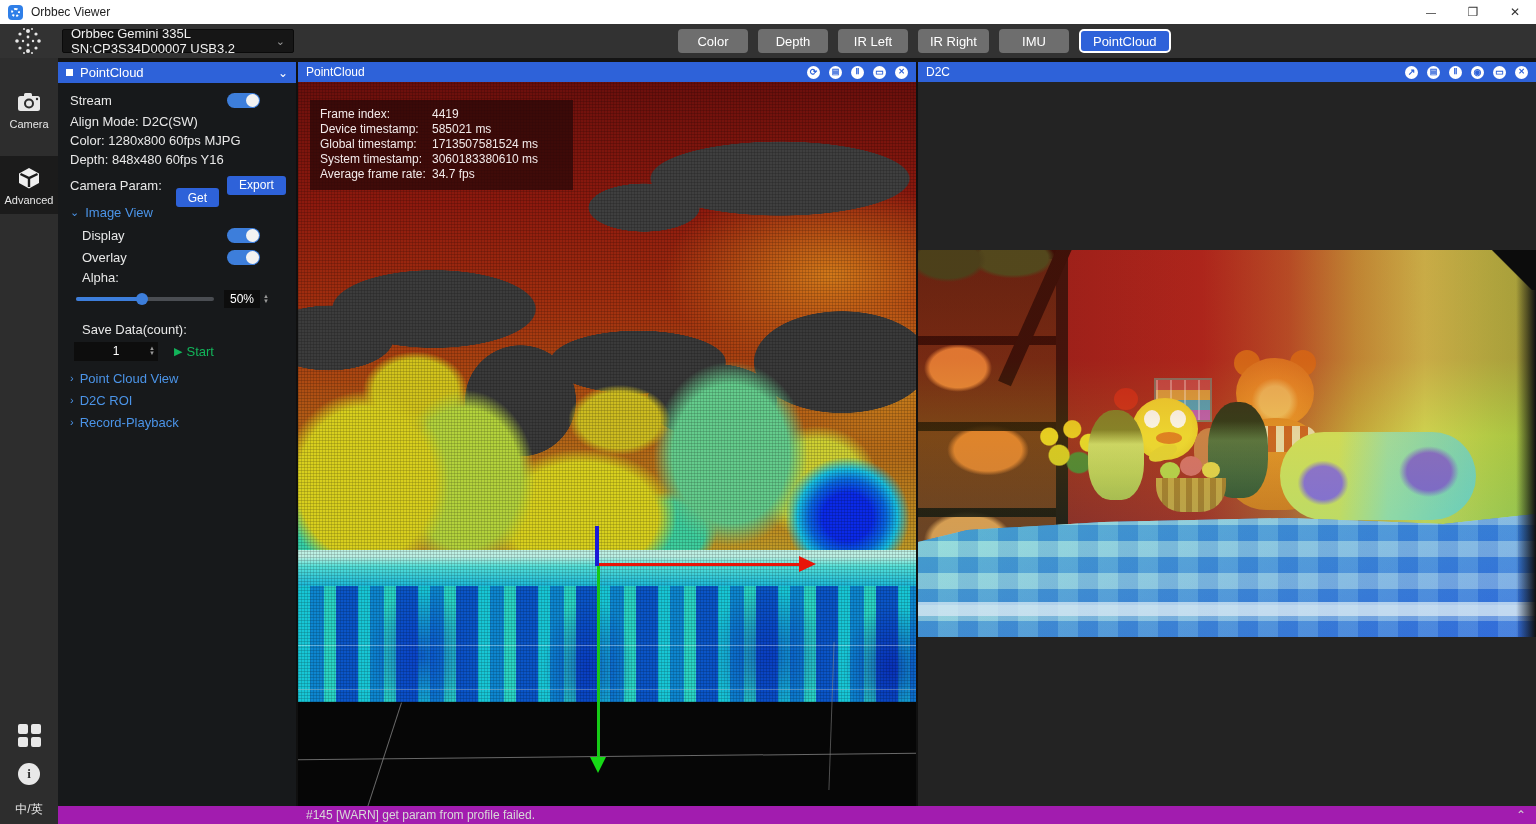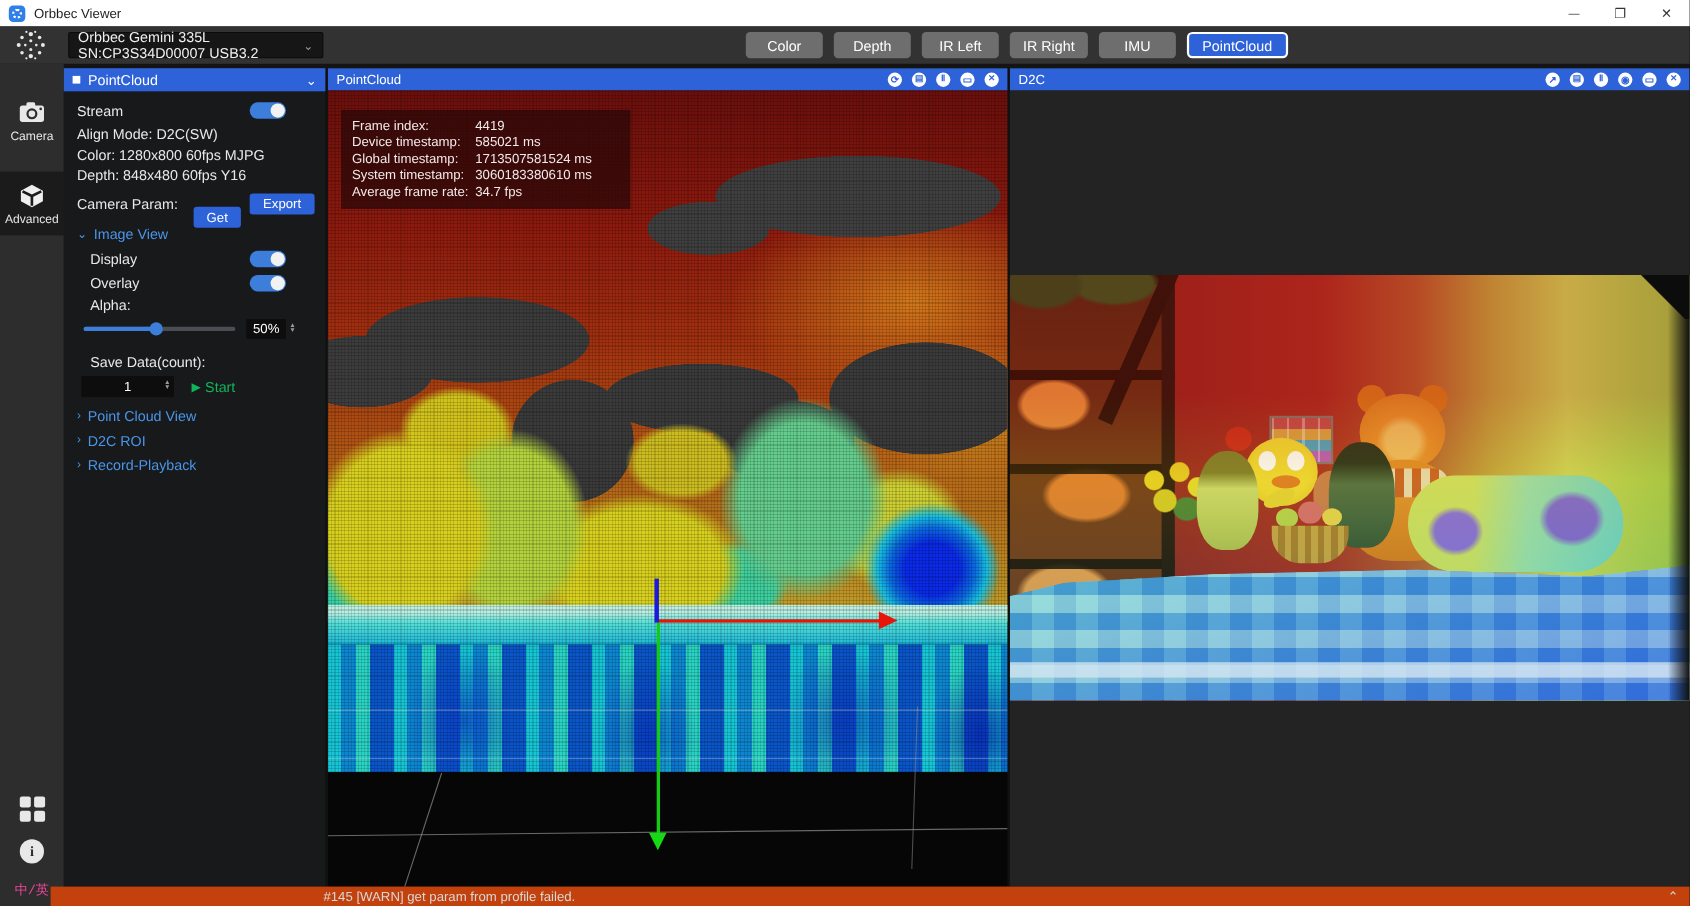--- a/index.html
+++ b/index.html
@@ -29,21 +29,21 @@
   
   .sidebar { position:absolute; left:0; top:58px; width:58px; bottom:0; background:#2d2d2d; }
   .side-item { width:58px; padding:10px 0 8px 0; display:flex; flex-direction:column; align-items:center; color:#e6e6e6; font-size:11px; gap:4px; }
   .side-item.active { background:#1b1b1b; position:relative; }
   .side-item.active::after { content:""; position:absolute; right:-6px; top:50%; margin-top:-7px; border-left:7px solid #1b1b1b; border-top:7px solid transparent; border-bottom:7px solid transparent; }
   .side-item svg { width:26px; height:24px; }
   .side-bottom { position:absolute; left:0; bottom:6px; width:58px; display:flex; flex-direction:column; align-items:center; gap:16px; color:#e6e6e6; }
   .grid-icon { display:grid; grid-template-columns:10px 10px; grid-gap:3px; }
   .grid-icon span { width:10px; height:10px; background:#e8e8e8; border-radius:2px; }
   .info-icon { width:22px; height:22px; border-radius:50%; background:#e8e8e8; color:#2d2d2d; font-size:13px; font-weight:bold; display:flex; align-items:center; justify-content:center; font-family:"Liberation Serif",serif; }
-  .lang-toggle { font-size:12px; color:#ec4899;font-family:Liberation Mono, monospace; }
+  .lang-toggle { font-size:12px; color:#e5e5e5; }
 
   
   .control-panel { position:absolute; left:58px; top:62px; width:238px; bottom:18px; background:#17191b; color:#e8e8e8; font-size:13px; }
   .cp-header { height:21px; background:#2e62d9; color:#fff; display:flex; align-items:center; padding:0 8px; font-size:13px; }
   .cp-header .sq { width:7px; height:7px; background:#fff; margin-right:7px; }
   .cp-header .chev { margin-left:auto; font-size:12px; }
   .cp-row { display:flex; align-items:center; padding:0 36px 0 12px; height:22px; margin-top:6px; }
   .cp-row .lbl { flex:1; }
   .toggle { width:33px; height:15px; border-radius:8px; position:relative; }
   .toggle.on { background:#3d7edb; }
@@ -201,21 +201,21 @@
       linear-gradient(120deg, rgba(120,220,170,.28), rgba(50,70,215,.32)),
       repeating-linear-gradient(0deg, rgba(60,140,230,.65) 0 16px, rgba(195,238,248,.7) 16px 32px),
       repeating-linear-gradient(90deg, #2e6ed2 0 20px, #9fd8ea 20px 40px); }
   .cloth-band { left:0; top:352px; width:618px; height:14px; background:rgba(240,248,250,.75); }
   .photo-shade-r { right:0; top:0; width:20px; height:387px; background:linear-gradient(90deg, transparent, #101010); }
   .photo-corner { right:0; top:0; width:54px; height:40px; background:linear-gradient(225deg, #0c0c0c 46%, transparent 48%); }
   .photo-wash { left:0; top:0; width:618px; height:387px; pointer-events:none;
     background: linear-gradient(180deg, rgba(190,26,18,.22) 0 28%, rgba(215,195,40,.14) 48%, rgba(30,190,170,.1) 72%, rgba(20,80,200,.12) 100%); }
 
   
-  .statusbar { position:absolute; left:46px; right:0; bottom:0; height:18px; background:#c2410c; color:#d8d8d8; font-size:12px; display:flex; align-items:center; }
+  .statusbar { position:absolute; left:58px; right:0; bottom:0; height:18px; background:#a21caf; color:#d8d8d8; font-size:12px; display:flex; align-items:center; }
   .statusbar .msg { padding-left:248px; }
   .statusbar .up { margin-left:auto; margin-right:10px; color:#cfcfcf; font-size:12px; }
   .gap-v { position:absolute; top:62px; bottom:18px; width:2px; background:#101010; }
 </style>
 </head>
 <body>
 
 <div class="titlebar">
   <div class="app-icon"></div>
   <span class="title-text">Orbbec Viewer</span>

